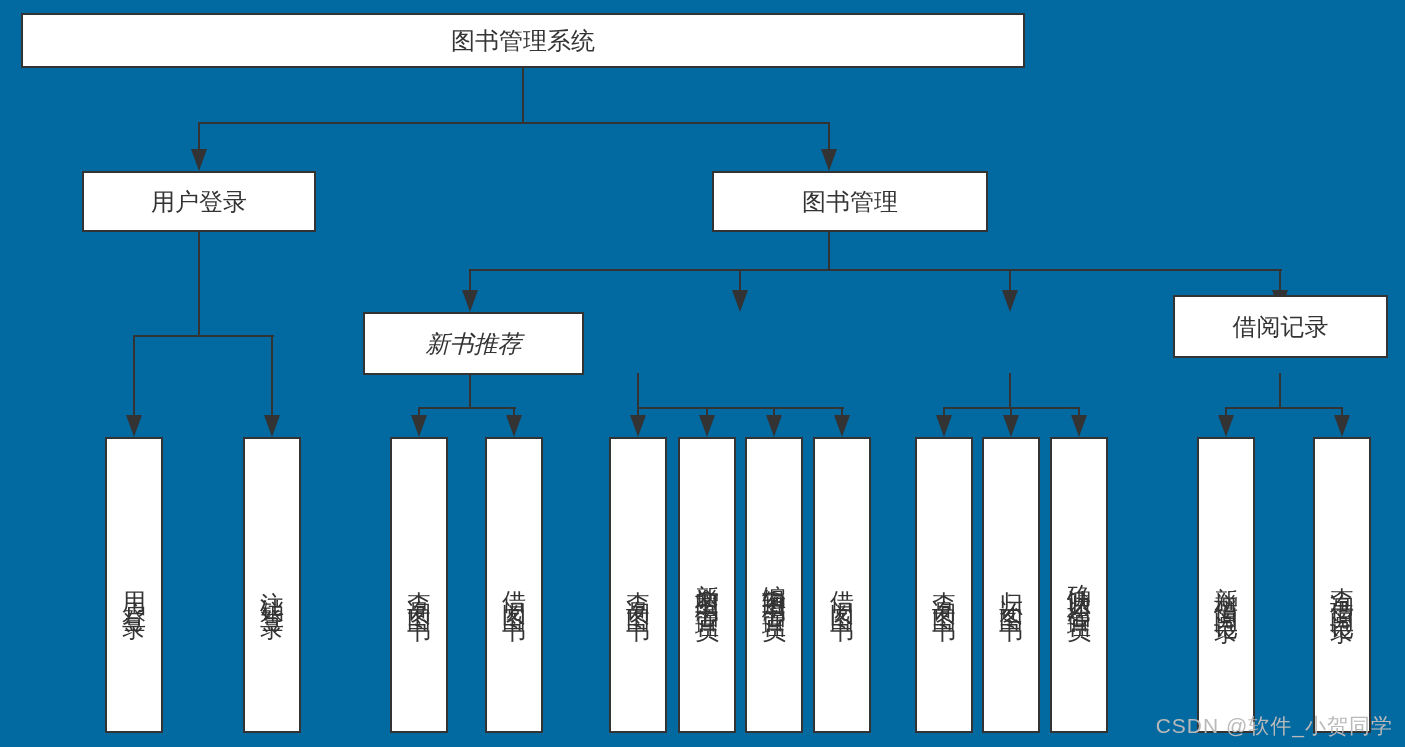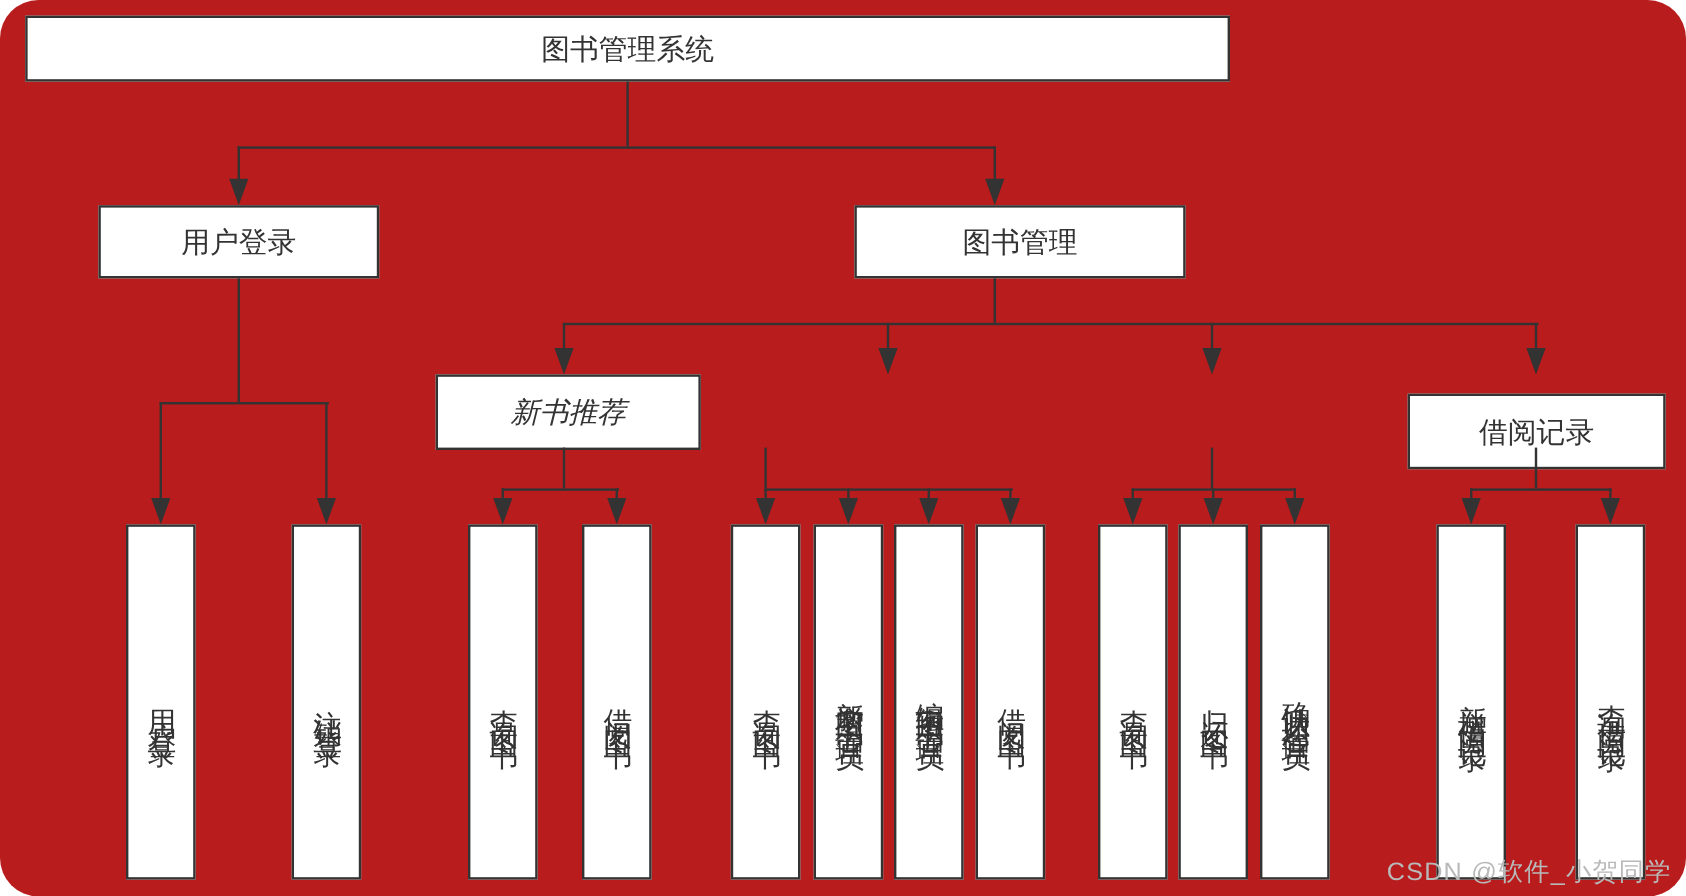--- a/index.html
+++ b/index.html
@@ -1,18 +1,18 @@
 <!DOCTYPE html>
 <html><head>
 <meta charset="utf-8">
 <style>
   html,body{margin:0;padding:0;background:#ffffff;}
   body{font-family:"Liberation Sans","DejaVu Sans",sans-serif;}
   #canvas{
-    position:relative;width:1405px;height:747px;background:#b91c1c;overflow:hidden;border-radius:32px;
+    position:relative;width:1405px;height:747px;background:#0369a1;overflow:hidden;
   }
   .hbox{
     position:absolute;box-sizing:border-box;border:2px solid #333333;background:#ffffff;
     display:flex;align-items:center;justify-content:center;
     font-size:24px;color:#333333;white-space:nowrap;
   }
   .vbox{
     position:absolute;box-sizing:border-box;border:2px solid #333333;background:#ffffff;
     display:flex;align-items:center;justify-content:center;
     font-size:24px;color:#333333;
@@ -72,21 +72,21 @@
   <div class="line" style="left:739px;top:269px;width:2px;height:21px;"></div>
   <div class="arr" style="left:732px;top:290px;"></div>
   <div class="line" style="left:1009px;top:269px;width:2px;height:21px;"></div>
   <div class="arr" style="left:1002px;top:290px;"></div>
   <div class="line" style="left:1279px;top:269px;width:2px;height:21px;"></div>
   <div class="arr" style="left:1272px;top:290px;"></div>
 
   <div class="hbox" style="left:363px;top:312px;width:221px;height:63px;font-style:italic;">
     <span>新书推荐</span>
   </div>
-  <div class="hbox" style="left:1173px;top:328px;width:215px;height:63px;">
+  <div class="hbox" style="left:1173px;top:295px;width:215px;height:63px;">
     <span>借阅记录</span>
   </div>
 
   <div class="line" style="left:469px;top:373px;width:2px;height:34px;"></div>
   <div class="line" style="left:418px;top:407px;width:98px;height:2px;"></div>
   <div class="line" style="left:418px;top:407px;width:2px;height:8px;"></div>
   <div class="arr" style="left:411px;top:415px;"></div>
   <div class="line" style="left:513px;top:407px;width:2px;height:8px;"></div>
   <div class="arr" style="left:506px;top:415px;"></div>
 

